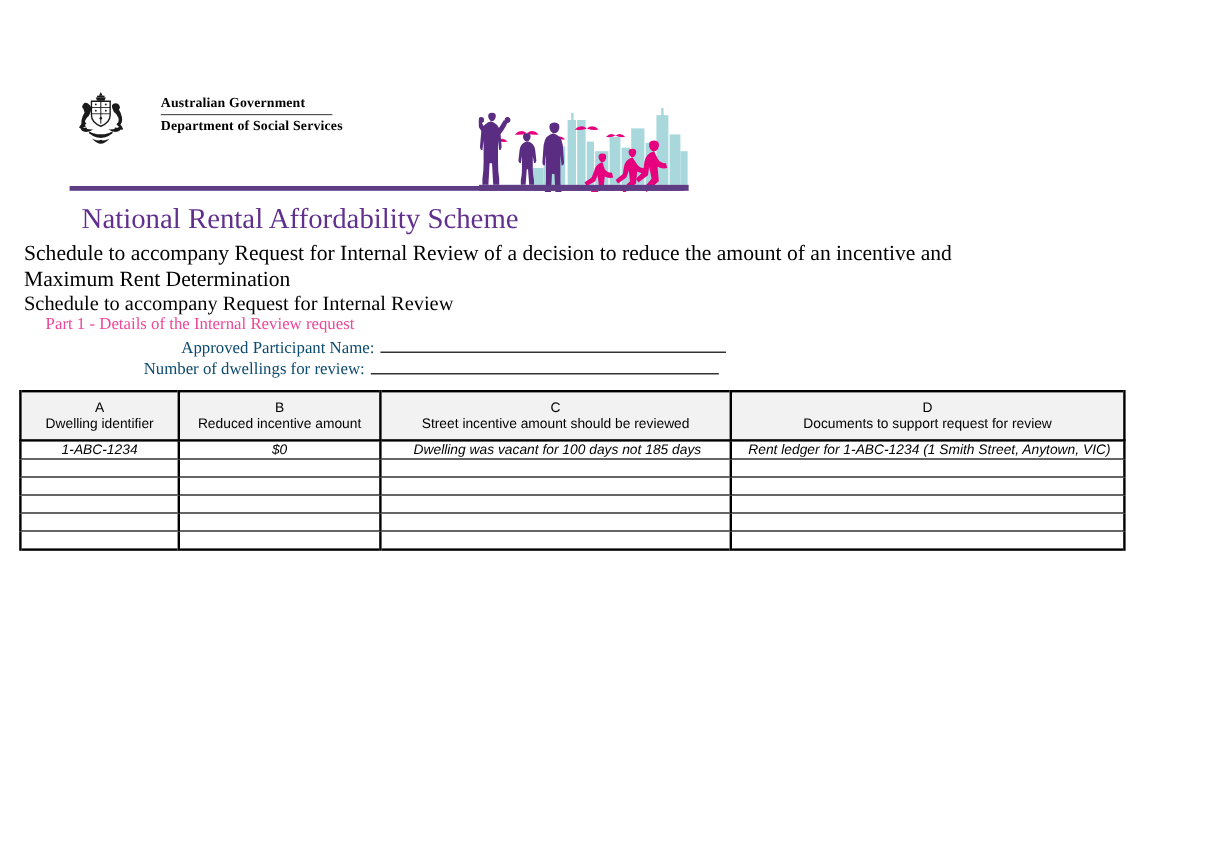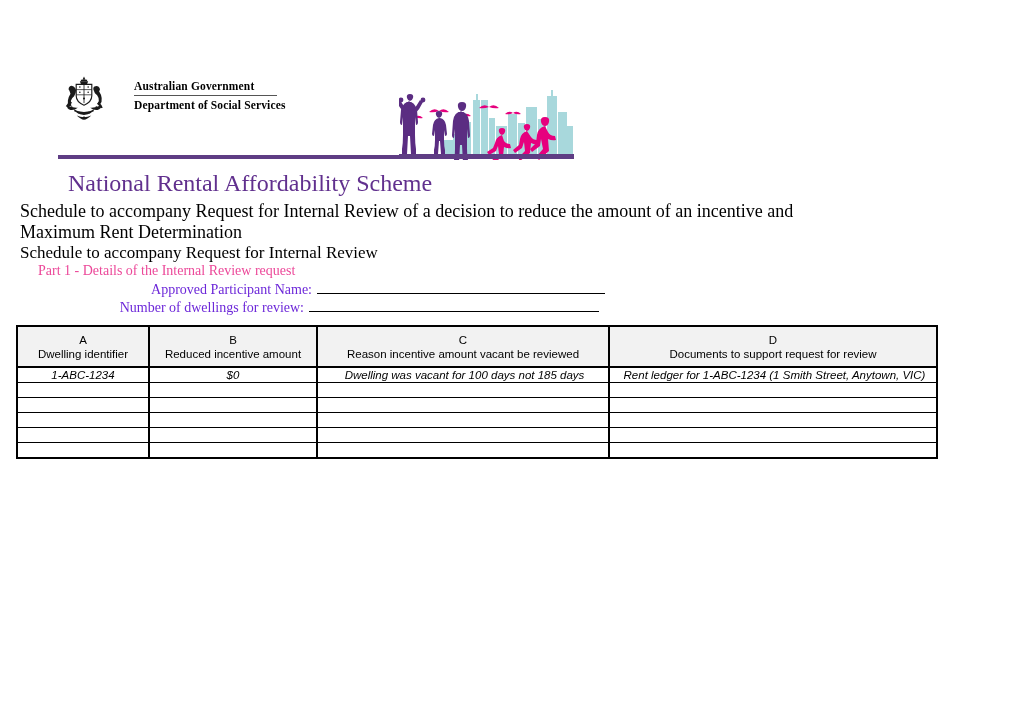--- a/index.html
+++ b/index.html
@@ -116,21 +116,21 @@
     position: absolute;
     height: 17px;
     display: flex;
     align-items: baseline;
   }
   #form-row-participant { left: 20px; top: 280px; width: 590px; }
   #form-row-dwellings   { left: 12px; top: 298px; width: 590px; }
   .form-label {
     font-family: "Liberation Serif", serif;
     font-size: 14px;
-    color: #6d28d9;
+    color: #0c4a6e;
     white-space: nowrap;
     text-align: right;
     flex: 0 0 auto;
   }
   #form-row-participant .form-label { width: 292px; }
   #form-row-dwellings   .form-label { width: 292px; }
   .form-blank {
     flex: 1 1 auto;
     margin-left: 5px;
     border-bottom: 1.3px solid #000;
@@ -318,21 +318,21 @@
       <th class="w-a">
         <span class="col-letter">A</span>
         <span class="col-name">Dwelling identifier</span>
       </th>
       <th class="w-b">
         <span class="col-letter">B</span>
         <span class="col-name">Reduced incentive amount</span>
       </th>
       <th class="w-c">
         <span class="col-letter">C</span>
-        <span class="col-name">Reason incentive amount vacant be reviewed</span>
+        <span class="col-name">Street incentive amount should be reviewed</span>
       </th>
       <th class="w-d">
         <span class="col-letter">D</span>
         <span class="col-name">Documents to support request for review</span>
       </th>
     </tr>
   </thead>
   <tbody>
     <tr>
       <td class="w-a">1-ABC-1234</td>

